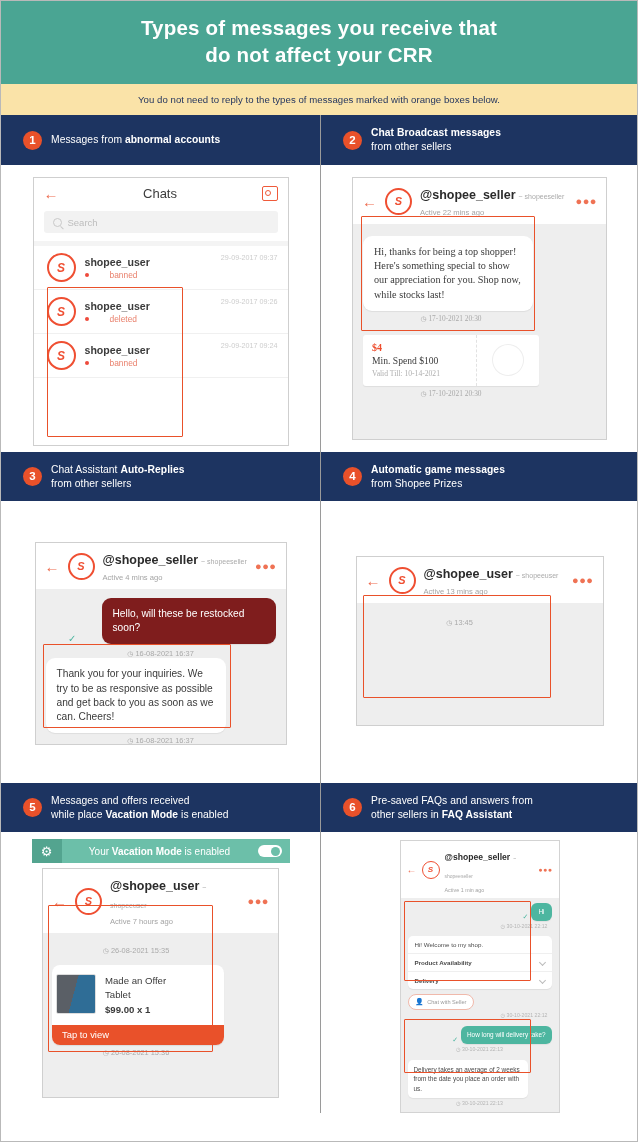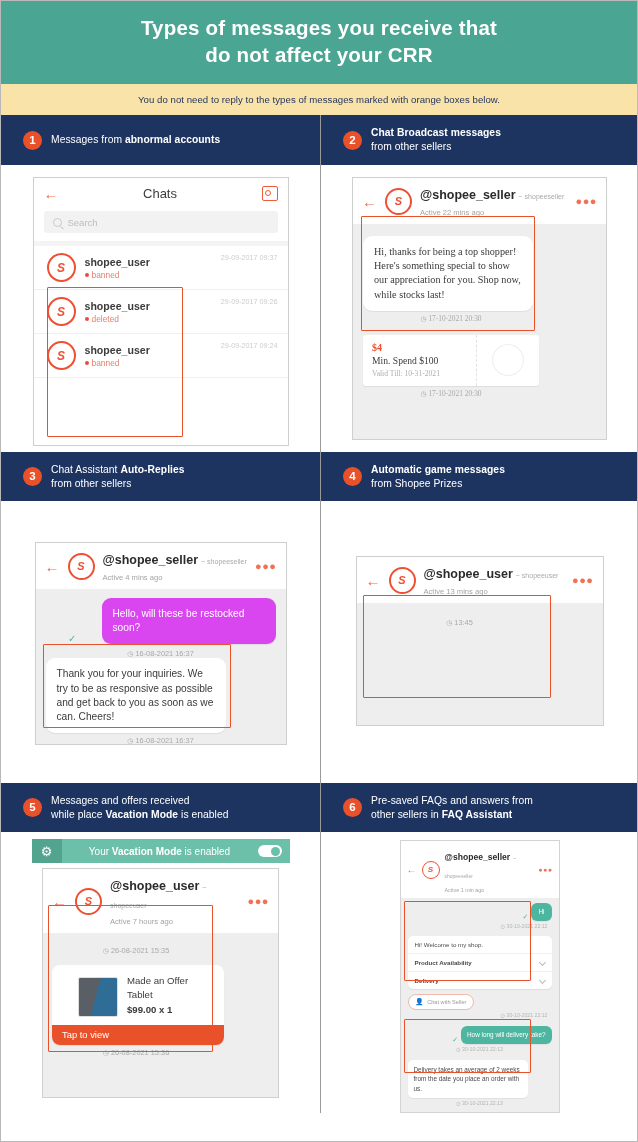--- a/index.html
+++ b/index.html
@@ -44,21 +44,21 @@
   .savatar{flex:0 0 auto;width:23px;height:23px;border-radius:50%;background:#fff;
            border:2.2px solid #ef4f32;display:flex;align-items:center;justify-content:center;
            color:#ef4f32;font-size:11px;font-weight:bold;font-style:italic;line-height:1;}
   .uname{font-size:12.5px;font-weight:bold;color:#2b2b2b;line-height:1.15;}
   .uhandle{font-size:7px;color:#aaa;margin-left:3px;font-weight:normal;}
   .uactive{font-size:7.6px;color:#a4a4a4;margin-top:5px;}
   .dots{margin-left:auto;color:#ef7254;font-size:11px;letter-spacing:.5px;line-height:1;}
 
   .bub{background:#fff;border-radius:9px;padding:9px 11px;font-size:10.2px;
        color:#3a3a3a;line-height:1.38;box-shadow:0 1px 1px rgba(0,0,0,.07);}
-  .bub.green{background:#d946ef;color:#fff;margin-left:20px;}
+  .bub.green{background:#7f1d1d;color:#fff;margin-left:20px;}
   .stamp{font-size:7.4px;color:#a9a9a9;text-align:center;margin-top:3px;}
   .stamp .clk{font-size:7px;}
   .tick{color:#4db6a0;font-size:10px;}
 
   .redbox{position:absolute;border:1.6px solid #e9512a;border-radius:1px;pointer-events:none;}
 
   
   .p1{width:256px;height:269px;background:#fff;}
   .p1 .lhead{display:flex;align-items:center;padding:8px 10px 6px;}
   .p1 .ltitle{flex:1;text-align:center;font-size:13px;color:#3c3c3c;}
@@ -73,38 +73,38 @@
   .p1 .sep{height:5px;background:#f4f4f4;margin-top:8px;}
   .p1 .filt{font-size:9px;color:#555;padding:7px 0 5px 12px;}
   .chev{display:inline-block;width:5px;height:5px;border-right:1.1px solid #b6b6b6;
         border-bottom:1.1px solid #b6b6b6;transform:rotate(45deg);margin-left:4px;vertical-align:1px;}
   .crow{display:flex;align-items:center;gap:9px;padding:7px 10px 7px 13px;
         border-bottom:1px solid #f0f0f0;position:relative;}
   .crow .av{flex:0 0 auto;width:25px;height:25px;border-radius:50%;background:#fff;
             border:2.2px solid #ef4f32;display:flex;align-items:center;justify-content:center;
             color:#ef4f32;font-size:12px;font-weight:bold;font-style:italic;}
   .cname{font-size:10.6px;font-weight:bold;color:#3b3b3b;line-height:1.2;}
-  .cstat{font-size:8.4px;color:#e9806c;margin-top:1px;display:flex;align-items:center;gap:3px;}
+  .cstat{font-size:8.4px;color:#e9806c;margin-top:1px;display:flex;align-items:center;gap:21px;}
   .pdot{width:4px;height:4px;border-radius:50%;background:#ee4a3c;display:inline-block;}
   .ctime{position:absolute;right:10px;top:7px;font-size:7.2px;color:#cdcdcd;}
 
   
   .vac{width:258px;}
   .vacbar{display:flex;align-items:center;height:24px;background:#6cbfa9;color:#fff;}
   .vacgear{width:30px;display:flex;align-items:center;justify-content:center;
            background:#53a48f;height:100%;font-size:13px;}
   .vactxt{flex:1;text-align:center;font-size:10px;}
   .vactxt b{font-weight:bold;}
   .toggle{width:24px;height:12px;border-radius:7px;background:#fff;margin-right:8px;
           position:relative;}
   .toggle:after{content:"";position:absolute;right:1.5px;top:1.5px;width:9px;height:9px;
                 border-radius:50%;background:#6cbfa9;}
   .offer{background:#fff;border-radius:8px;overflow:hidden;width:172px;
          box-shadow:0 1px 1px rgba(0,0,0,.08);}
-  .offer .row{display:flex;gap:9px;padding:9px 26px 8px;align-items:flex-end;}
+  .offer .row{display:flex;gap:9px;padding:9px 4px 8px;}
   .thumb{width:38px;height:38px;border:1px solid #ddd;border-radius:2px;
          background:linear-gradient(105deg,#5a5f66 0 45%,#2f6d96 45% 100%);flex:0 0 auto;}
   .offtxt{font-size:9.6px;color:#3a3a3a;line-height:1.48;}
   .tapbtn{background:#e9512a;color:#fff;font-size:9.4px;padding:4px 0 5px 10px;}
 
   
   .faq{width:160px;background:#eeeeee;border:1px solid #d3d3d3;box-sizing:border-box;}
   .faq .topbar{padding:5px 6px;gap:5px;}
   .faq .savatar{width:16px;height:16px;border-width:1.6px;font-size:8px;}
   .faq .uname{font-size:8.6px;}
@@ -217,21 +217,21 @@
             </span>
             <span class="dots">●●●</span>
           </div>
           <div style="padding:12px 10px 0;font-family:Liberation Serif, serif;">
             <div class="bub" style="width:148px;">Hi, thanks for being a top shopper! Here's something special to show our appreciation for you. Shop now, while stocks last!</div>
             <div class="stamp" style="width:176px;"><span class="clk">◷</span> <span>17-10-2021 20:30</span></div>
             <div style="margin-top:12px;display:flex;width:176px;background:#fff;border-radius:3px;overflow:hidden;box-shadow:0 1px 1px rgba(0,0,0,.07);">
               <div style="flex:1;padding:7px 9px 8px;">
                 <div style="font-size:10px;font-weight:bold;color:#ee4d2d;">$4</div>
                 <div style="font-size:9.6px;color:#3c3c3c;margin-top:2px;">Min. Spend $100</div>
-                <div style="font-size:7.6px;color:#aeaeae;margin-top:3px;">Valid Till: 10-31-2021</div>
+                <div style="font-size:7.6px;color:#aeaeae;margin-top:3px;">Valid Till: 10-14-2021</div>
               </div>
               <div style="width:62px;border-left:1px dashed #e2e2e2;display:flex;align-items:center;justify-content:center;">
                 <div style="width:30px;height:30px;border:1.4px solid #eeeeee;border-radius:50%;transform:rotate(-25deg);"></div>
               </div>
             </div>
             <div class="stamp" style="width:176px;"><span class="clk">◷</span> <span>17-10-2021 20:30</span></div>
           </div>
           <div class="redbox" style="left:8px;top:38px;width:172px;height:113px;"></div>
         </div>
       </div>

